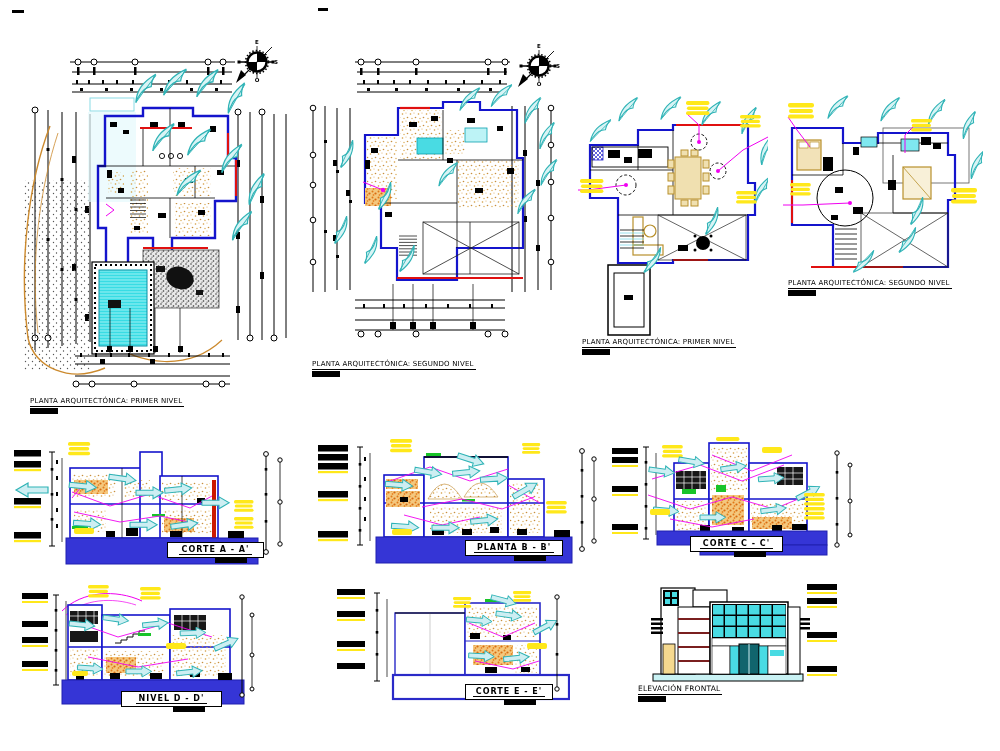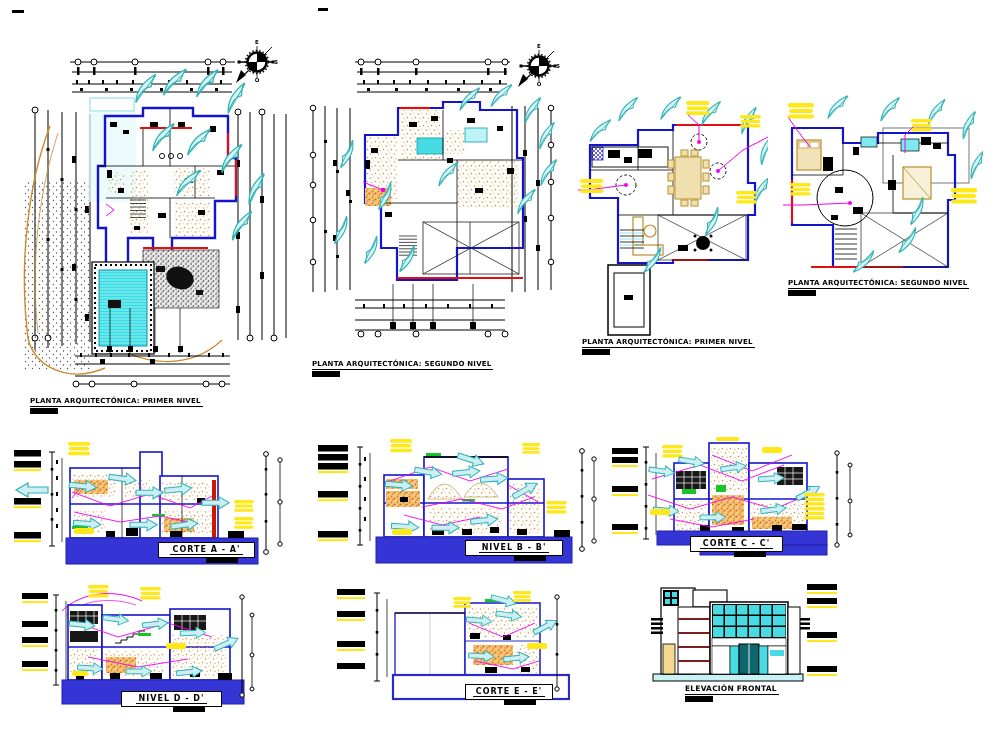--- a/index.html
+++ b/index.html
@@ -1,21 +1,21 @@
 <!DOCTYPE html>
 <html><head>
 <meta charset="utf-8">
 <style>
   html,body{margin:0;padding:0;background:#fff}
   #sheet{position:relative;width:1000px;height:751px;background:#ffffff;overflow:hidden;
          font-family:"DejaVu Sans",sans-serif}
   .panel{position:absolute}
   .panel svg{display:block}
   svg text{font-family:"DejaVu Sans",sans-serif;font-weight:bold;fill:#000}
-  .plan-label{position:absolute;color:#000;font-size:7px;font-weight:bold;letter-spacing:.2px;
+  .plan-label{position:absolute;color:#000;font-size:7px;font-weight:normal;letter-spacing:.2px;
               white-space:nowrap;z-index:5}
   .plan-label .txt{display:inline-block;border-bottom:1.4px solid #000;padding:0 2px 1px 0}
   .plan-label .bar{width:28px;height:6px;background:#000;margin-top:1px}
   .corte-label{position:absolute;background:#fff;border:1.6px solid #000;display:flex;
                align-items:center;justify-content:center;font-size:8px;font-weight:bold;
                letter-spacing:1px;color:#000;z-index:5}
   .corte-label .txt{border-bottom:1px solid #000;padding:0 3px;white-space:nowrap}
   .corte-label .bar{position:absolute;right:16px;bottom:-6px;width:32px;height:5px;background:#000}
   .stray{position:absolute;background:#000}
 </style>
@@ -1172,39 +1172,39 @@
   </div>
   <div class="plan-label" style="left:582px;top:338px">
     <span class="txt">PLANTA ARQUITECTÓNICA: PRIMER NIVEL</span>
     <div class="bar"></div>
   </div>
   <div class="plan-label" style="left:788px;top:279px">
     <span class="txt">PLANTA ARQUITECTÓNICA: SEGUNDO NIVEL</span>
     <div class="bar"></div>
   </div>
 
-  <div class="corte-label" style="left:158px;top:542px;width:95px;height:14px">
+  <div class="corte-label" style="left:167px;top:542px;width:95px;height:14px">
     <span class="txt">CORTE  A - A'</span>
     <div class="bar"></div>
   </div>
   <div class="corte-label" style="left:465px;top:540px;width:96px;height:14px">
-    <span class="txt">NIVEL  B - B'</span>
+    <span class="txt">PLANTA  B - B'</span>
     <div class="bar"></div>
   </div>
   <div class="corte-label" style="left:690px;top:536px;width:91px;height:14px">
     <span class="txt">CORTE  C - C'</span>
     <div class="bar"></div>
   </div>
   <div class="corte-label" style="left:121px;top:691px;width:99px;height:14px">
     <span class="txt">NIVEL  D - D'</span>
     <div class="bar"></div>
   </div>
   <div class="corte-label" style="left:465px;top:684px;width:86px;height:14px">
     <span class="txt">CORTE  E - E'</span>
     <div class="bar"></div>
   </div>
 
-  <div class="plan-label" style="left:685px;top:684px;font-size:7.5px">
+  <div class="plan-label" style="left:638px;top:684px;font-size:7.5px">
     <span class="txt">ELEVACIÓN FRONTAL</span>
     <div class="bar"></div>
   </div>
 
 </div>
 
 </body></html>

